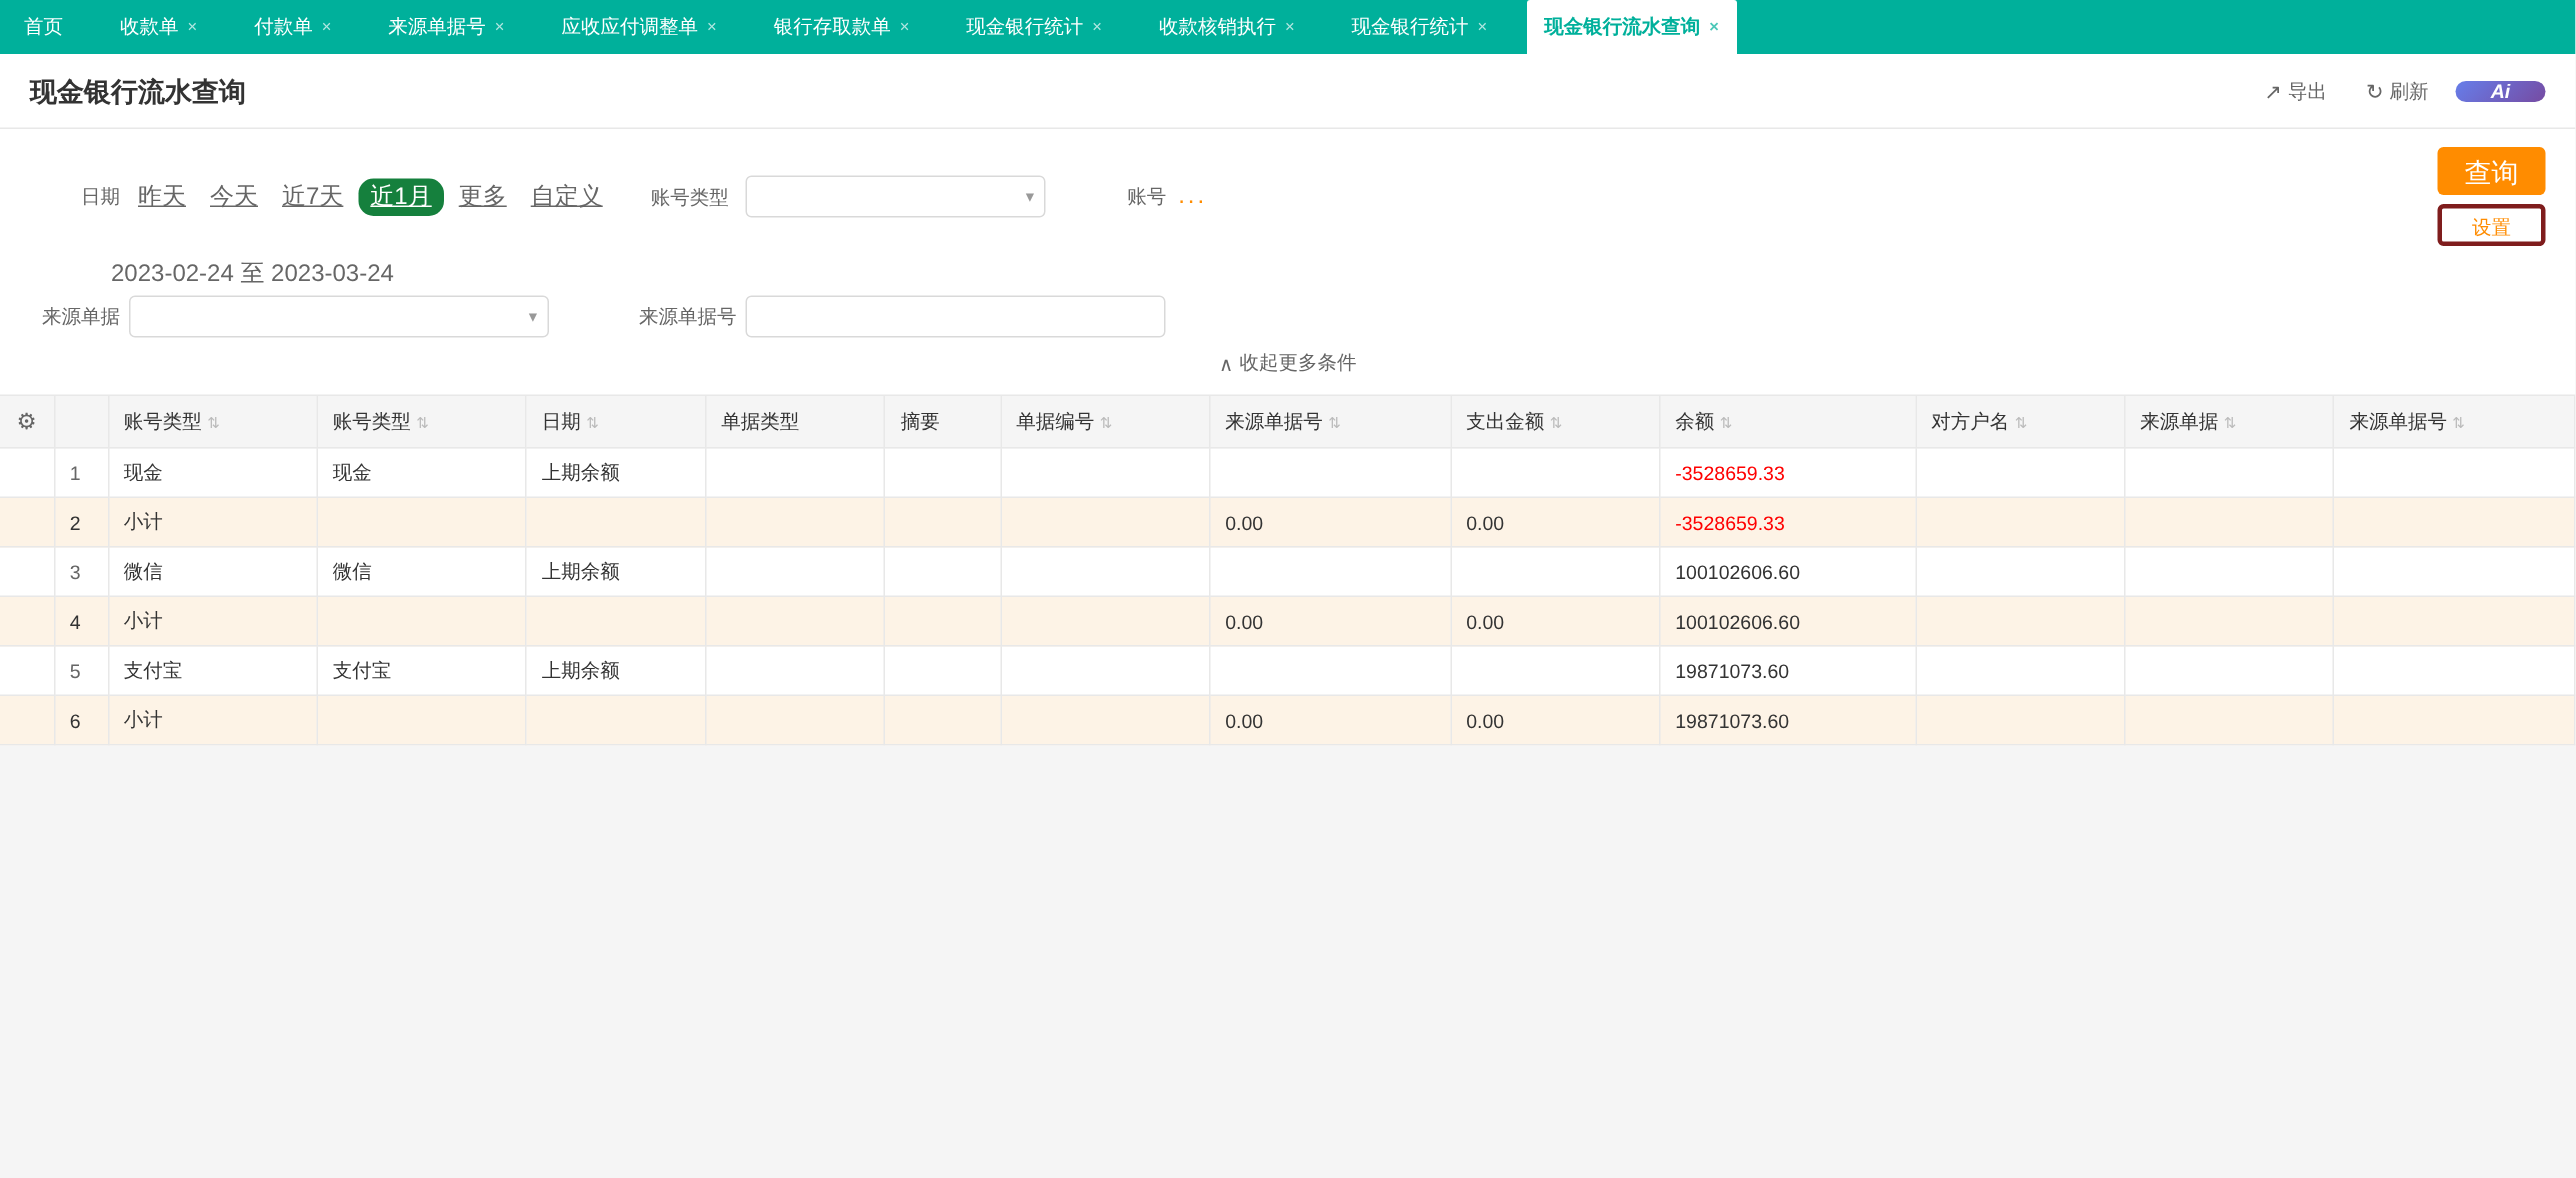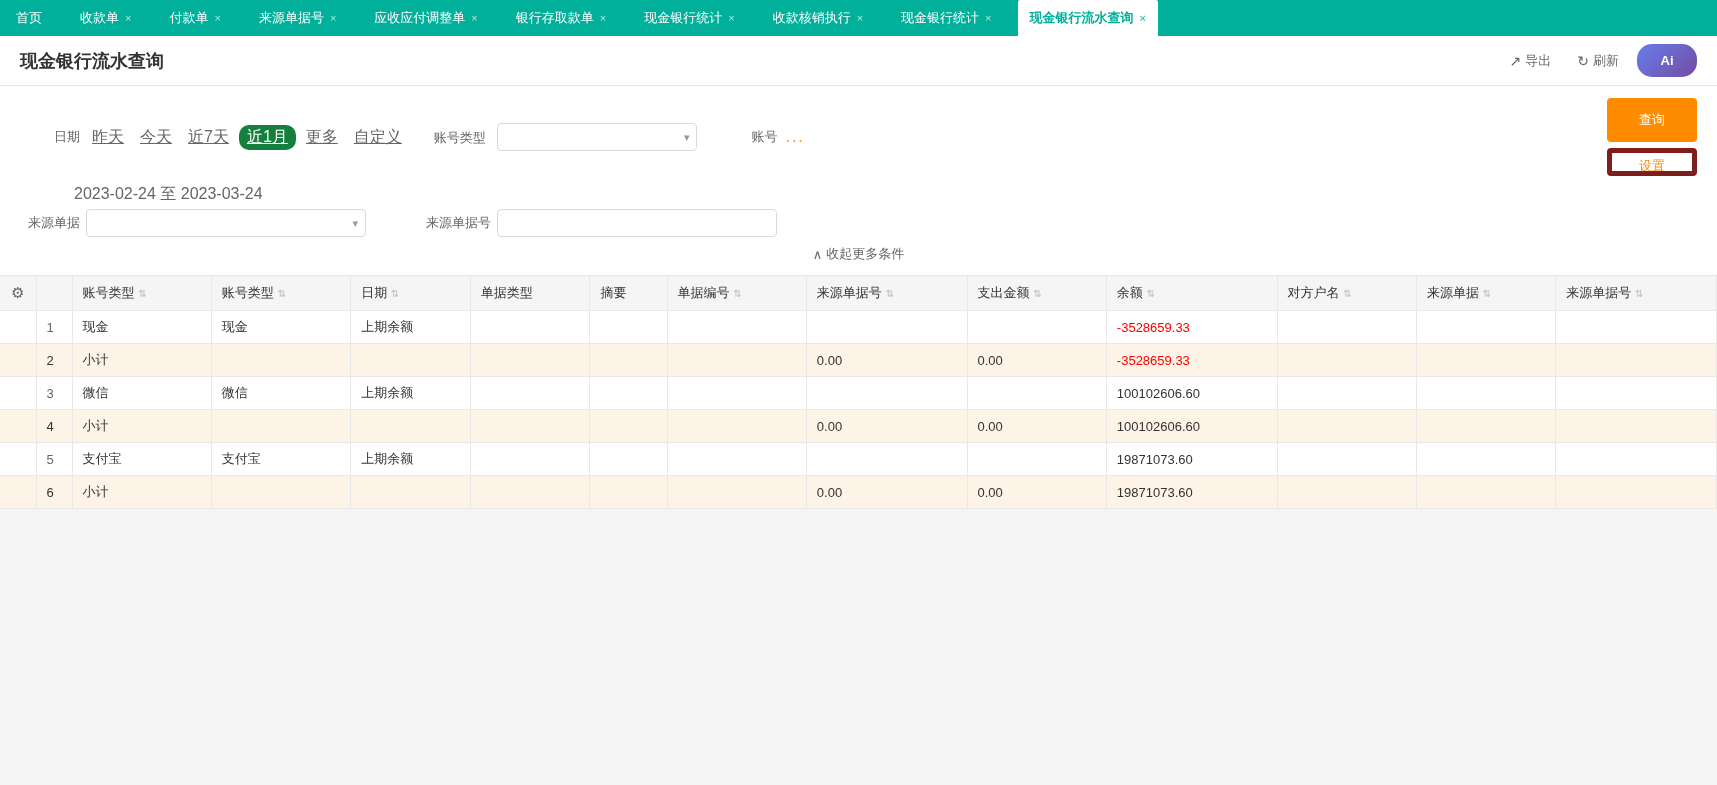--- a/index.html
+++ b/index.html
@@ -70,25 +70,25 @@
     }
     .select-wrapper { position: relative; display: inline-block; }
     .select-wrapper::after { content: '▾'; position: absolute; right: 8px; top: 50%; transform: translateY(-50%); color: #999; pointer-events: none; font-size: 11px; }
     .filter-input {
       border: 1px solid #d9d9d9; border-radius: 4px; padding: 4px 8px;
       width: 200px; height: 28px; color: #333;
     }
     .account-dots { color: #ff8c00; cursor: pointer; font-size: 16px; letter-spacing: 2px; }
     .action-btn {
       background: #ff8c00; color: #fff; border: none; border-radius: 4px;
-      padding: 5px 32px; cursor: pointer; font-size: 13px; height: 44px;
+      padding: 5px 18px; cursor: pointer; font-size: 18px; height: 32px;
       white-space: nowrap;
     }
     .settings-btn {
-      background: #fff; color: #ff8c00; border: 5px solid #7f1d1d; border-radius: 4px;
+      background: #fff; color: #ff8c00; border: 3px solid #7f1d1d; border-radius: 4px;
       padding: 4px 14px; cursor: pointer; font-size: 13px; height: 28px;
     }
     .collapse-bar {
       display: flex; justify-content: center; align-items: center; padding: 4px 0;
       color: #666; cursor: pointer; gap: 4px; font-size: 12px;
     }
 
     
     .table-container { background: #fff; margin: 0; }
     table { width: 100%; border-collapse: collapse; }
@@ -157,21 +157,21 @@
   <span class="page-title">现金银行流水查询</span>
   <div class="header-actions">
     <div class="header-btn">
       <span style="font-size:14px;">↗</span>
       <span>导出</span>
     </div>
     <div class="header-btn">
       <span style="font-size:14px;">↻</span>
       <span>刷新</span>
     </div>
-    <div style="width:60px;height:33px;background:linear-gradient(135deg,#667eea,#764ba2);border-radius:15px;display:flex;align-items:center;justify-content:center;color:#fff;font-size:13px;font-weight:bold;cursor:pointer;">Ai</div>
+    <div style="width:60px;height:14px;background:linear-gradient(135deg,#667eea,#764ba2);border-radius:15px;display:flex;align-items:center;justify-content:center;color:#fff;font-size:13px;font-weight:bold;cursor:pointer;font-style:italic;">Ai</div>
   </div>
 </div>
 
 <div class="filter-area">
   <div class="filter-row">
     <div class="filter-group">
       <span class="filter-label">日期</span>
       <div class="date-options">
         <span class="date-btn">昨天</span>
         <span class="date-btn">今天</span>

